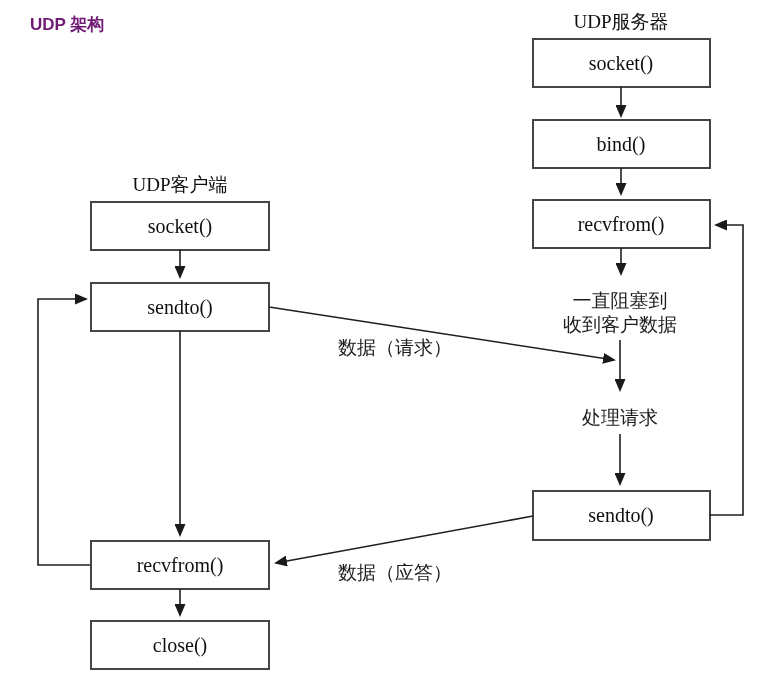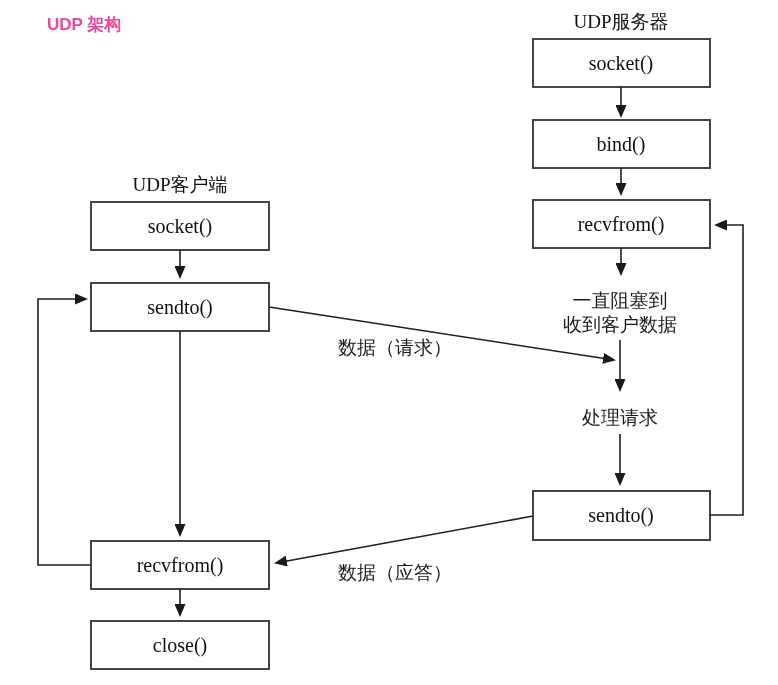--- a/index.html
+++ b/index.html
@@ -9,26 +9,26 @@
   }
   .stage {
     position: relative;
     width: 778px;
     height: 685px;
     background: #ffffff;
     overflow: hidden;
   }
   .page-title {
     position: absolute;
-    left: 47px;
+    left: 30px;
     top: 13px;
     font-family: "Liberation Sans", "DejaVu Sans", sans-serif;
     font-weight: bold;
     font-size: 17px;
-    color: #ec4899;
+    color: #701a75;
     white-space: nowrap;
   }
   svg.canvas {
     position: absolute;
     left: 0;
     top: 0;
   }
   .box {
     fill: #ffffff;
     stroke: #454545;

